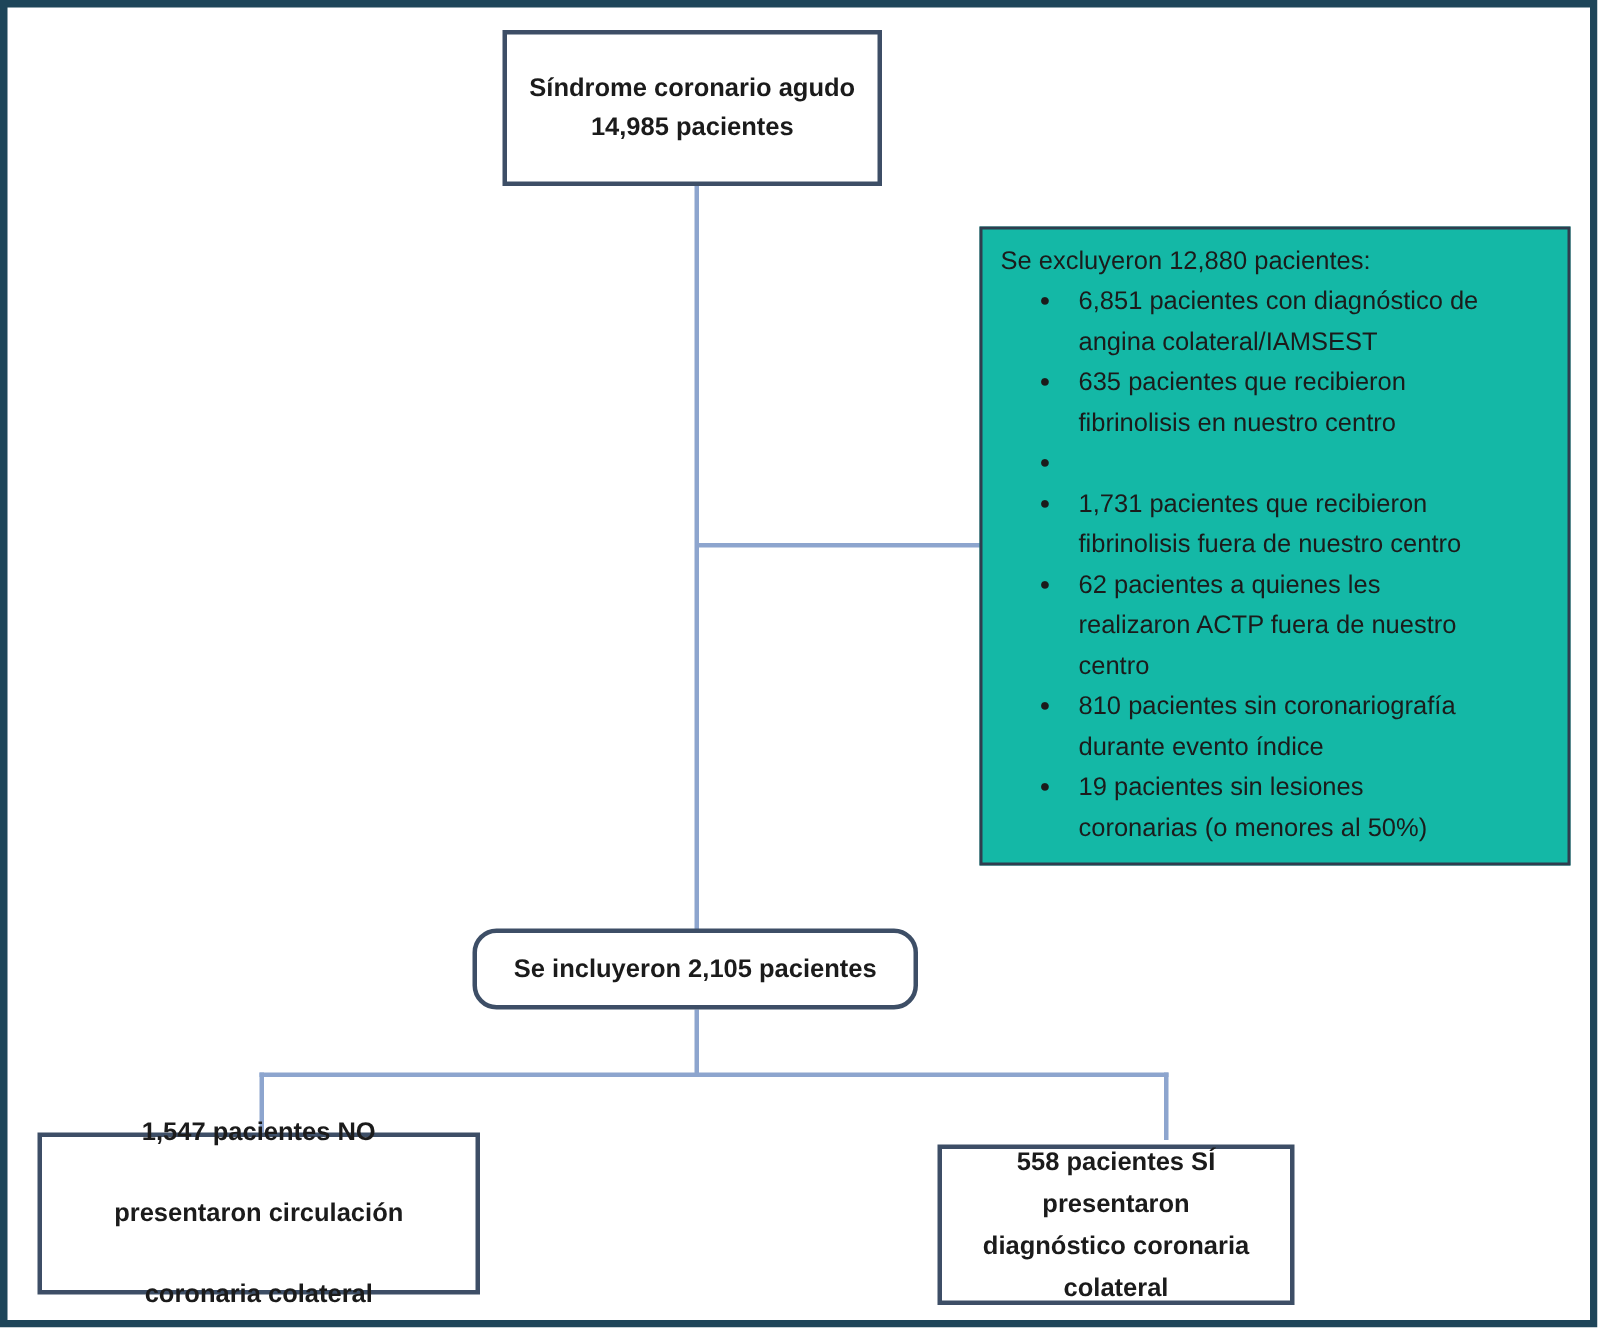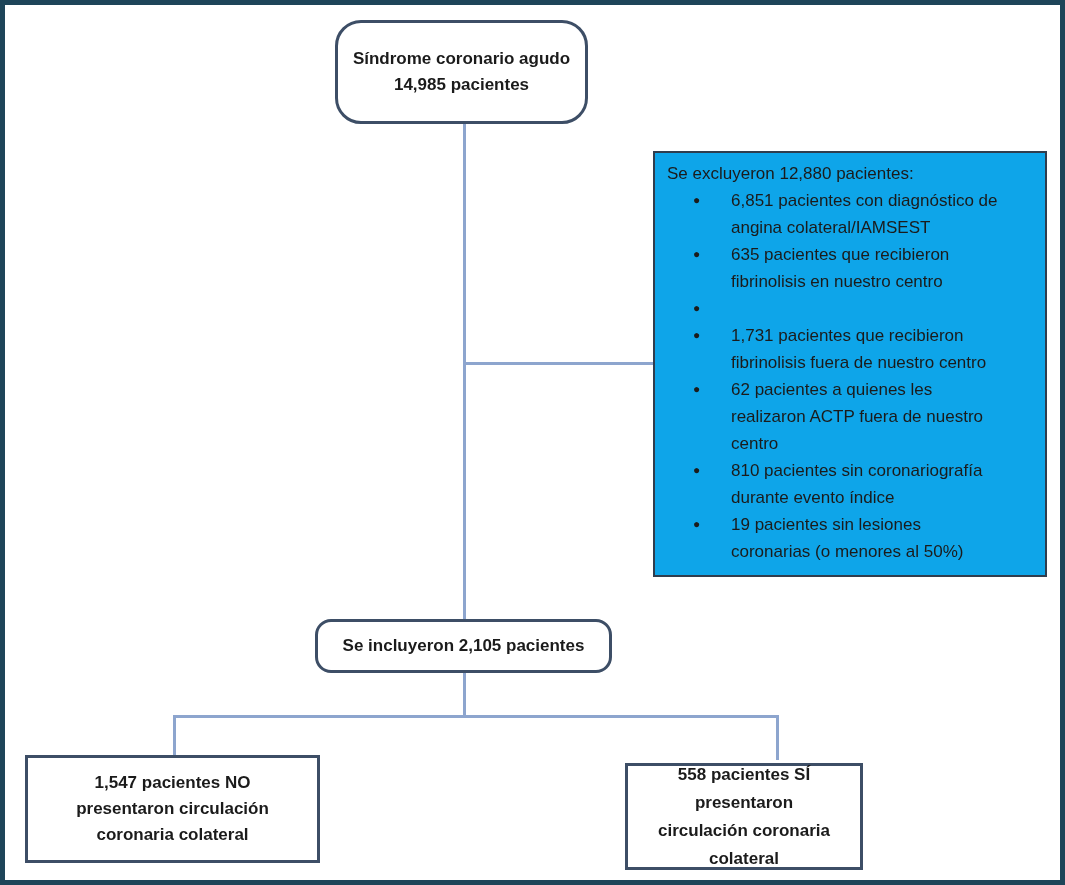--- a/index.html
+++ b/index.html
@@ -25,50 +25,50 @@
     justify-content: center;
     align-items: center;
     text-align: center;
     font-weight: 700;
     font-size: 17px;
     line-height: 26px;
     z-index: 2;
   }
   .fbox .line { display: block; }
 
-  #top-box        { left: 330px; top: 15px;  width: 253px; height: 104px; border-radius: 26px; }
+  #top-box        { left: 330px; top: 15px;  width: 253px; height: 104px; }
   #included-box   { left: 310px; top: 614px; width: 297px; height: 54px; border-radius: 16px;  }
-  #no-box         { left: 20px;  top: 750px; width: 295px; height: 108px; }
+  #no-box         { left: 20px;  top: 750px; width: 295px; height: 108px; gap: 28px; }
   #yes-box        { left: 620px; top: 758px; width: 238px; height: 107px; line-height: 28px; }
 
   
   #exclusion-box {
     position: absolute;
     left: 648px; top: 146px;
     width: 394px; height: 426px;
-    background: #0ea5e9;
+    background: #14b8a6;
     border: 2px solid #2f3d4e;
     box-sizing: border-box;
     font-size: 17px;
     line-height: 27px;
     z-index: 2;
     padding: 7px 8px 0 12px;
   }
   .excl-title { font-weight: 400; }
   .bullet-item { display: flex; align-items: flex-start; }
   .bullet-dot {
     width: 26px;
     margin-left: 26px;
     flex: 0 0 26px;
     font-size: 12px;
     line-height: 27px;
     text-align: left;
   }
   .bullet-text { flex: 1 1 auto; }
-  .bullet-text .line { display: block; margin-left: 12px; }
+  .bullet-text .line { display: block; }
 
   
   .connector { position: absolute; background: #8da5ce; z-index: 1; }
   #conn-top-vert      { left: 458px; top: 119px; width: 3px;   height: 498px; }
   #conn-excl-horiz    { left: 459px; top: 357px; width: 191px; height: 3px;   }
   #conn-mid-vert      { left: 458px; top: 668px; width: 3px;   height: 45px;  }
   #conn-branch-horiz  { left: 168px; top: 710px; width: 606px; height: 3px;   }
   #conn-left-vert     { left: 168px; top: 710px; width: 3px;   height: 44px;  }
   #conn-right-vert    { left: 771px; top: 710px; width: 3px;   height: 45px;  }
 </style>
@@ -151,16 +151,16 @@
   </div>
 
   <div class="fbox" id="no-box">
     <span class="line">1,547 pacientes NO</span>
     <span class="line">presentaron circulación</span>
     <span class="line">coronaria colateral</span>
   </div>
 
   <div class="fbox" id="yes-box">
     <span class="line">558 pacientes SÍ presentaron</span>
-    <span class="line">circulación coronaria colateral</span>
+    <span class="line">diagnóstico coronaria colateral</span>
   </div>
 
 </div>
 
 </body></html>

